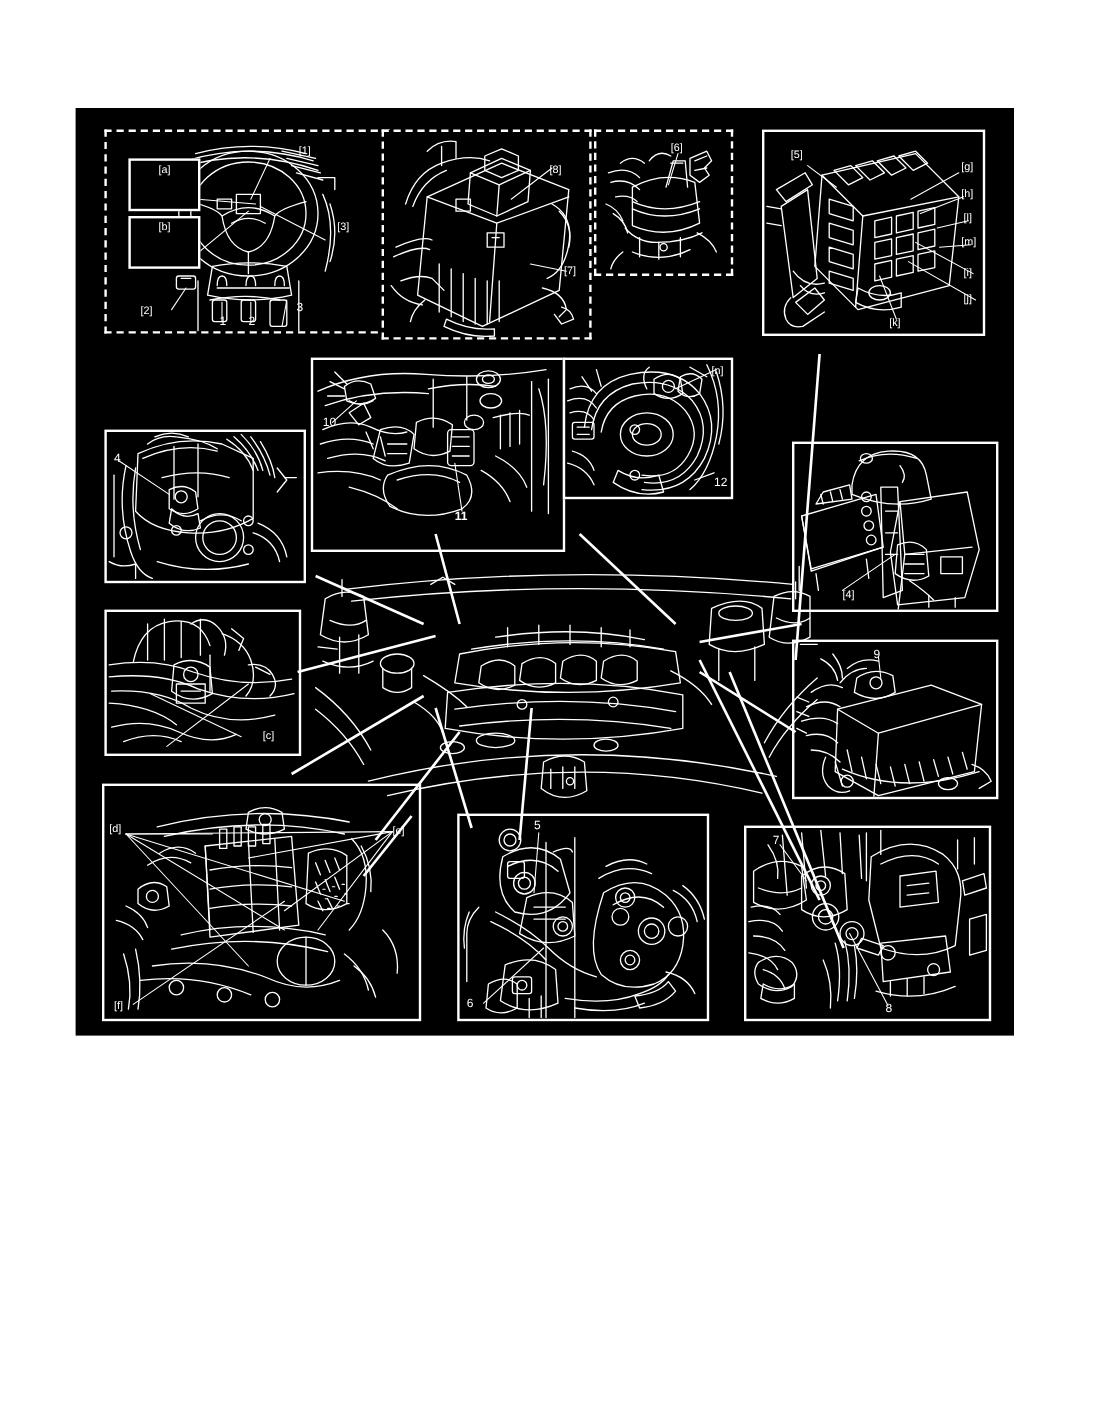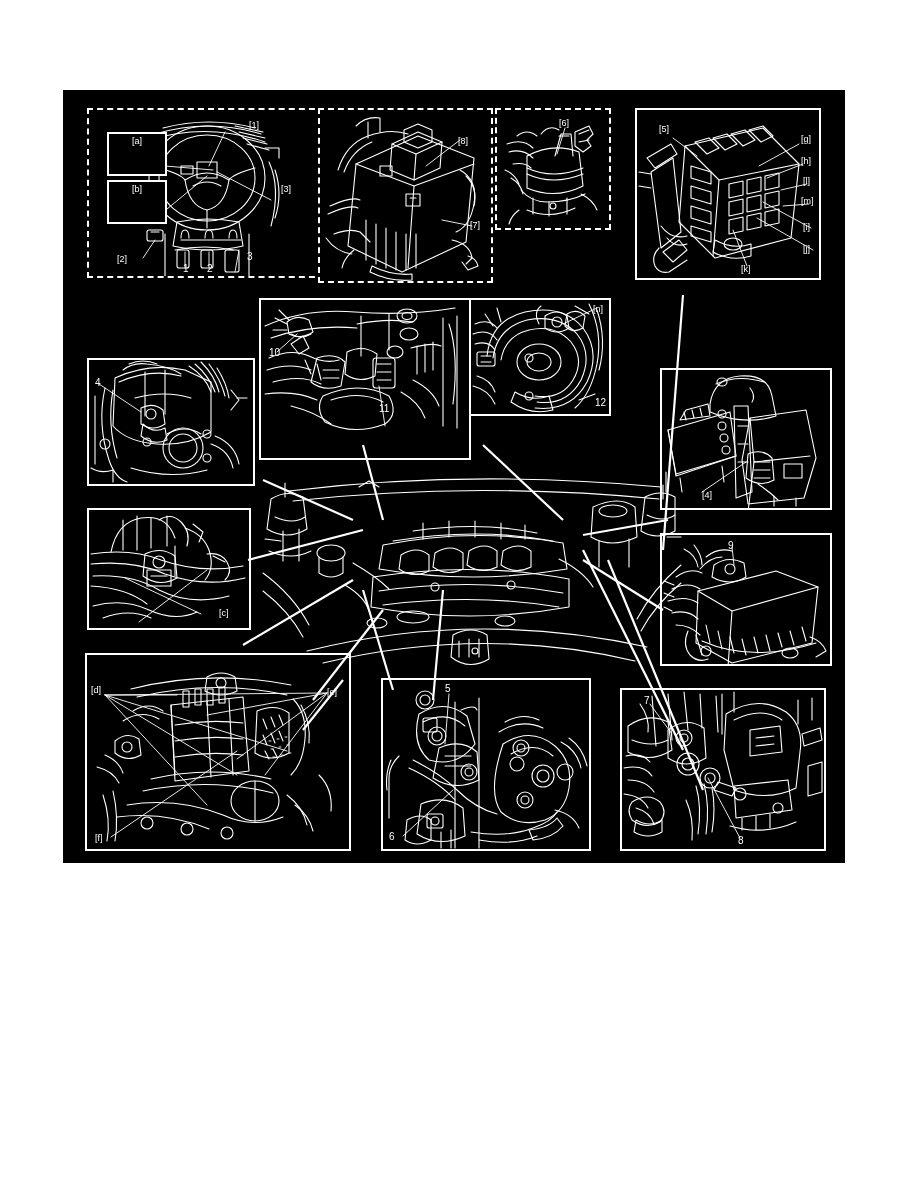--- a/index.html
+++ b/index.html
@@ -364,21 +364,21 @@
       <path d="M182 18 l0 108"></path>
       <path d="M188 24 q10 30 4 80"></path>
       <path d="M196 16 l0 112"></path>
       <path d="M152 80 q20 10 26 26"></path>
       <path d="M140 92 q18 10 24 26"></path>
 
       <line class="thin" x1="16" y1="52" x2="36" y2="34"></line>
       <line class="thin" x1="124" y1="126" x2="118" y2="86"></line>
     </svg>
     <span class="lbl num" style="left:8px; top:48px;">10</span>
-    <span class="lbl num" style="left:118px; top:104px;">11</span>
+    <span class="lbl num" style="left:118px; top:126px;font-weight:bold;">11</span>
   </div>
 
   <div class="panel solid" style="left:406px; top:208px; width:142px; height:118px;">
     <svg class="art" width="138" height="114" viewBox="0 0 138 114">
 
       <path d="M16 56 q4 -36 38 -44 q38 -8 58 16 q18 24 4 54 q-16 30 -52 26"></path>
       <path d="M22 58 q4 -30 34 -38 q32 -6 50 14 q16 20 4 46 q-14 26 -44 22"></path>
       <path d="M30 60 q4 -24 28 -30 q26 -6 42 12 q14 18 2 38 q-12 20 -38 16"></path>
       <ellipse cx="68" cy="62" rx="22" ry="18"></ellipse>
       <ellipse cx="68" cy="62" rx="12" ry="9"></ellipse>

